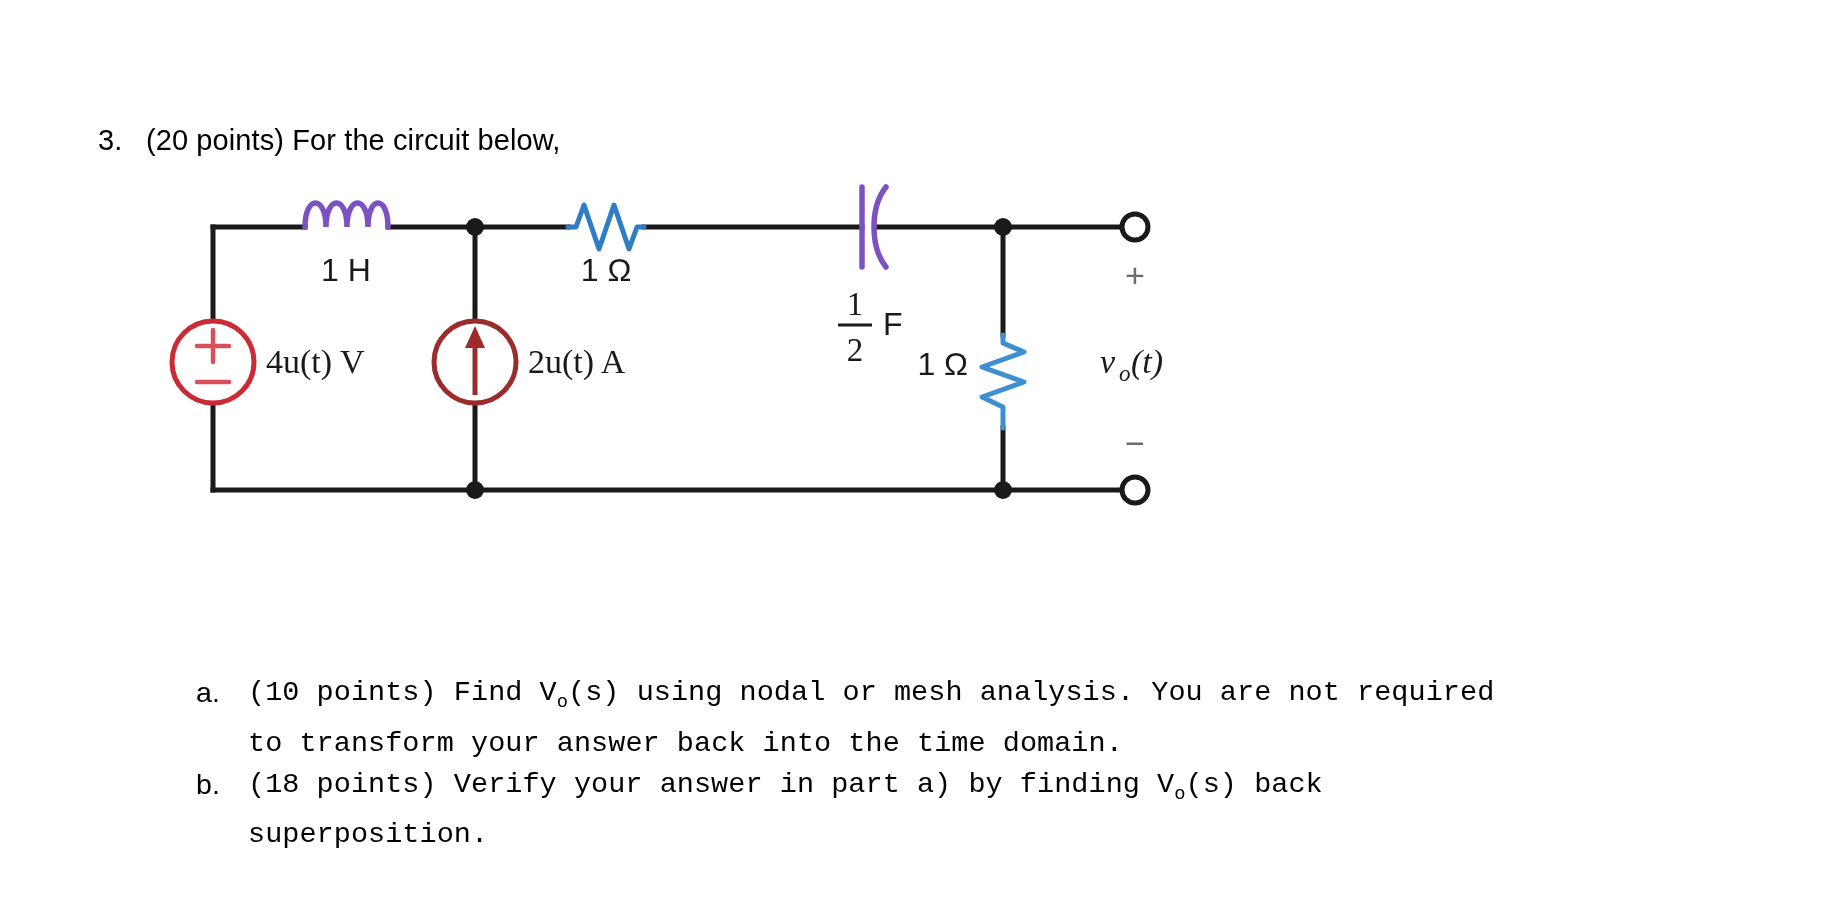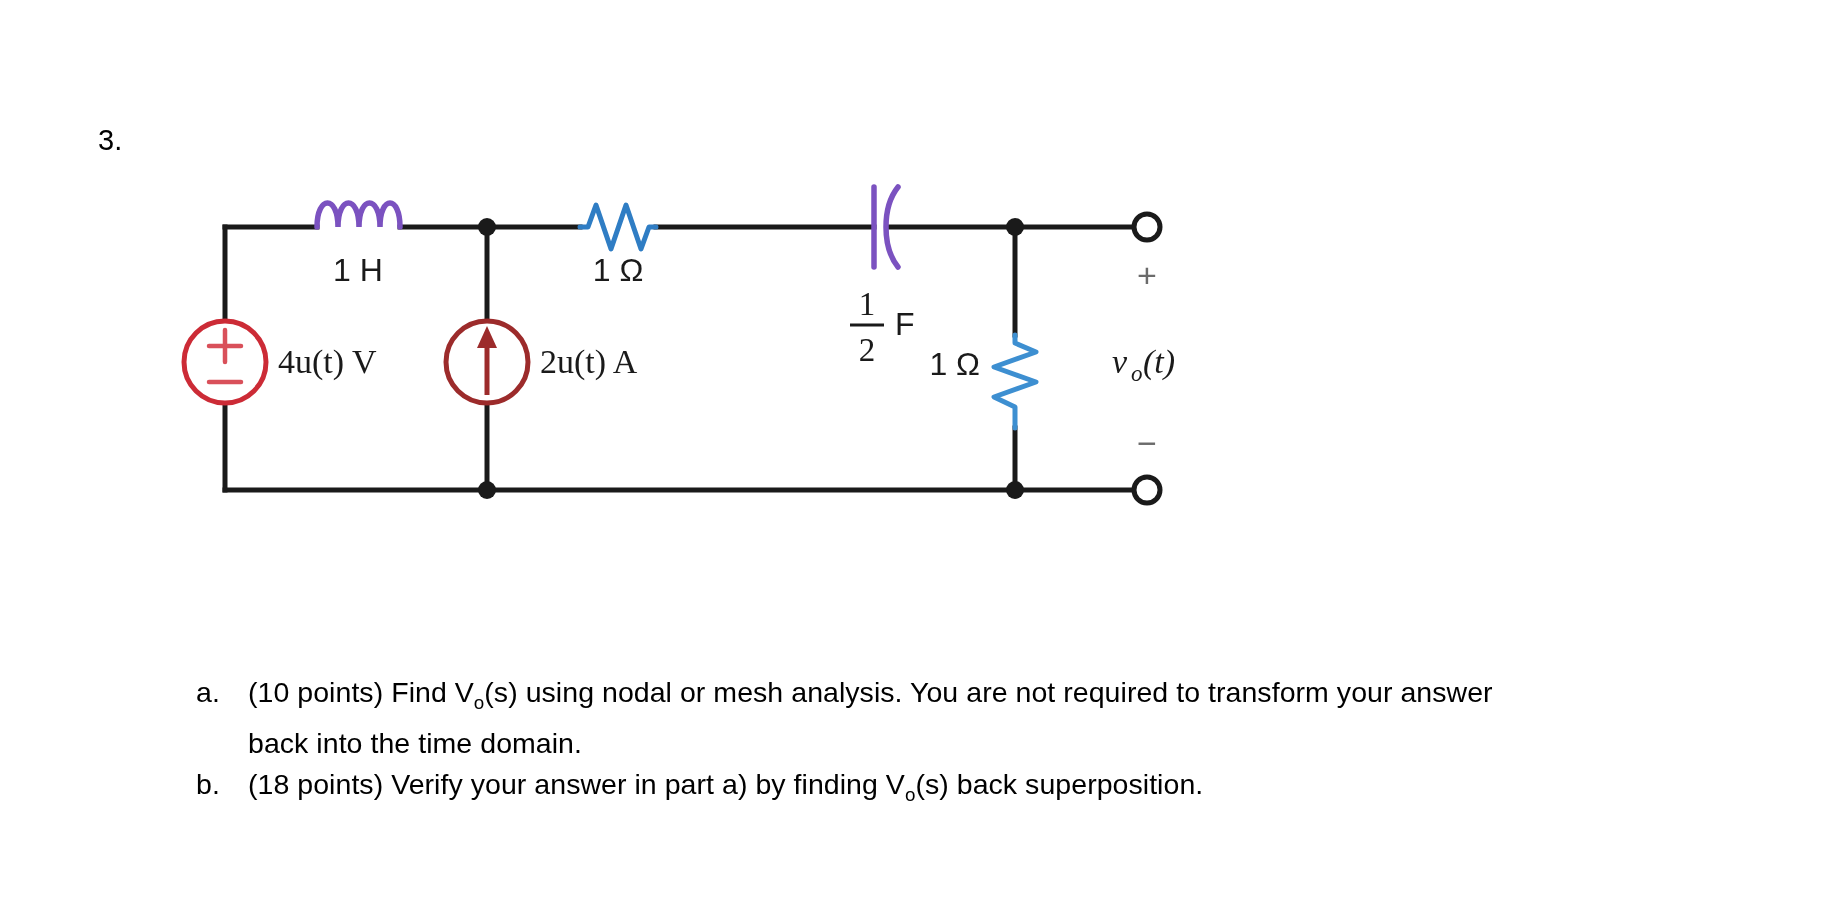--- a/index.html
+++ b/index.html
@@ -39,21 +39,21 @@
     width: 48px;
   }
   .prob-text {
     font-size: 29px;
     letter-spacing: 0.1px;
   }
 
   
   .figure {
     position: absolute;
-    left: 162px;
+    left: 150px;
     top: 175px;
     width: 1100px;
     height: 380px;
   }
   .figure svg { display: block; }
 
   
   .subs {
     position: absolute;
     left: 196px;
@@ -66,34 +66,36 @@
     font-size: 28.5px;
     line-height: 41px;
     letter-spacing: 0.05px;
   }
   .sub-label {
     width: 52px;
     flex: 0 0 52px;
   }
   .sub-body {
     flex: 1 1 auto;
+    font-family: Liberation Mono, monospace;
   }
   .vsub {
     font-size: 0.66em;
     vertical-align: sub;
     letter-spacing: 0;
   }
 </style>
 </head>
 <body>
 
 <div class="page">
 
   <div class="prob-head">
     <span class="prob-num">3.</span>
+    <span class="prob-text">(20 points) For the circuit below,</span>
   </div>
 
   <div class="figure">
     <svg width="1100" height="380" viewBox="0 0 1100 380" xmlns="http://www.w3.org/2000/svg">
 
       <g stroke="#1a1a1a" stroke-width="5" fill="none" stroke-linecap="square">
 
         <path d="M 63 52 L 155 52"></path>
 
         <path d="M 238 52 L 325 52"></path>

